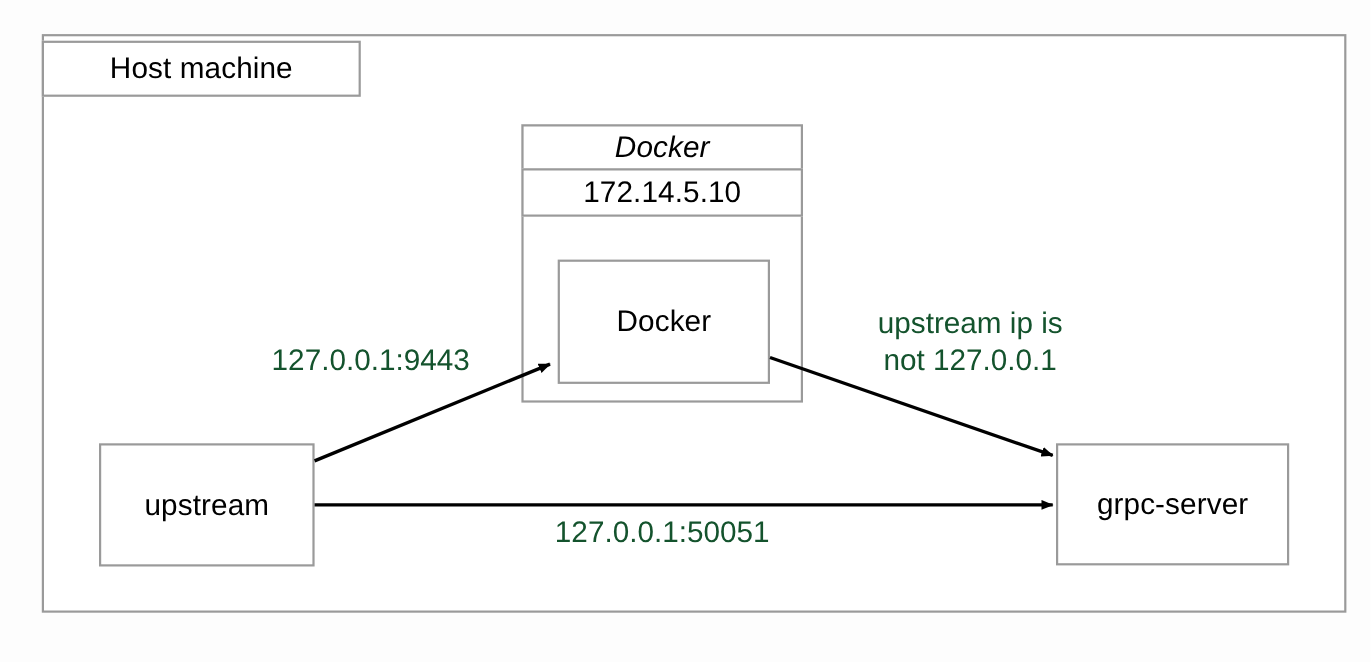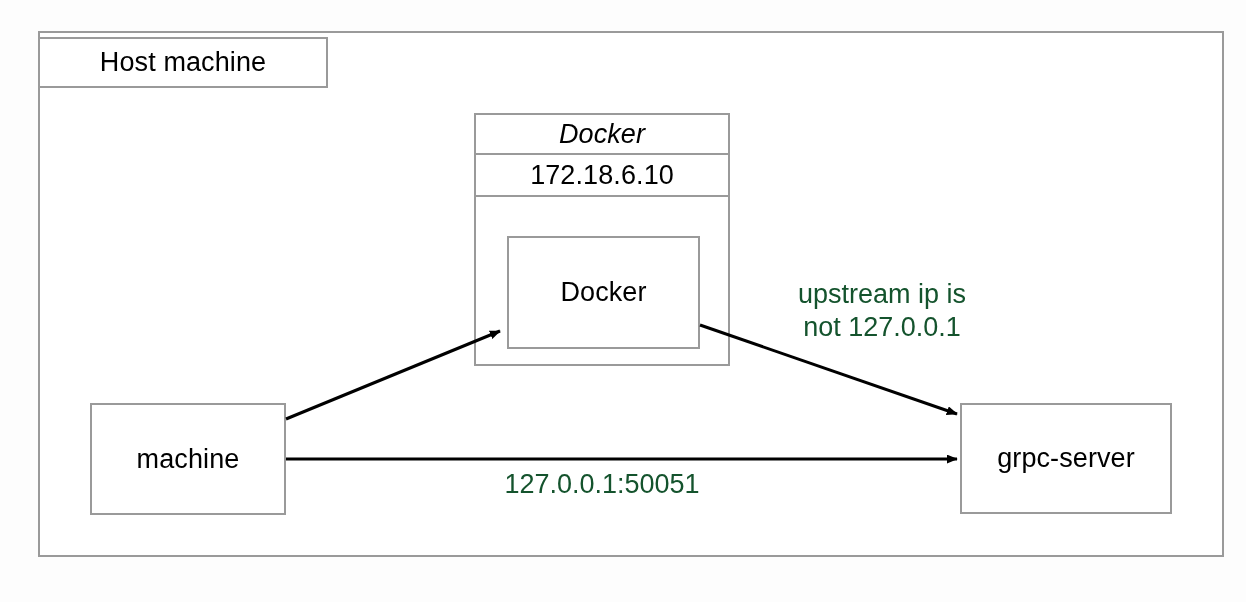--- a/index.html
+++ b/index.html
@@ -160,49 +160,50 @@
     <span class="box-label">Host machine</span>
   </div>
 
   <div class="box" id="docker-box"></div>
 
   <div id="docker-title-row">
     <span class="box-label">Docker</span>
   </div>
 
   <div id="docker-ip-row">
-    <span class="box-label">172.18.6.10</span>
+    <span class="box-label">172.14.5.10</span>
   </div>
 
   <div class="box" id="apisix-box">
     <span class="box-label">Docker</span>
   </div>
 
   <div class="box" id="grpcurl-box">
-    <span class="box-label">machine</span>
+    <span class="box-label">upstream</span>
   </div>
 
   <div class="box" id="grpc-server-box">
     <span class="box-label">grpc-server</span>
   </div>
 
   <svg id="arrows-layer" viewBox="0 0 1246 602" width="1246" height="602" xmlns="http://www.w3.org/2000/svg">
     <defs>
       <marker id="arrowhead" markerWidth="11" markerHeight="9" refX="10.2" refY="4.5" orient="auto" markerUnits="userSpaceOnUse">
         <path d="M0,0 L11,4.5 L0,9 z" fill="#000000"></path>
       </marker>
     </defs>
 
     <line x1="286" y1="419" x2="500" y2="331" stroke="#000000" stroke-width="3" marker-end="url(#arrowhead)"></line>
 
     <line x1="286" y1="459" x2="957" y2="459" stroke="#000000" stroke-width="3" marker-end="url(#arrowhead)"></line>
 
     <line x1="700" y1="325" x2="957" y2="414" stroke="#000000" stroke-width="3" marker-end="url(#arrowhead)"></line>
   </svg>
 
+  <div class="edge-label" id="label-9443">127.0.0.1:9443</div>
 
   <div class="edge-label" id="label-50051">127.0.0.1:50051</div>
 
   <div class="edge-label" id="label-upstream">
     <div>upstream ip is</div>
     <div>not 127.0.0.1</div>
   </div>
 
 </div>
 

